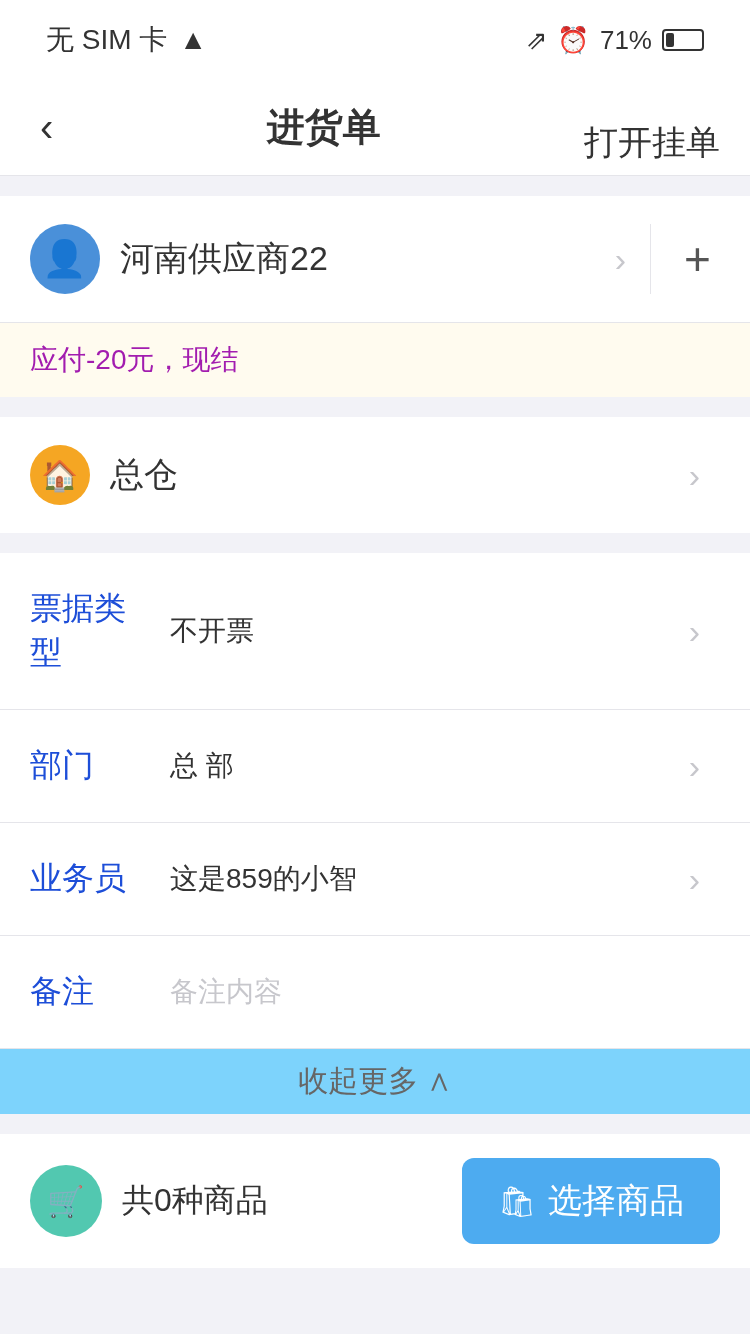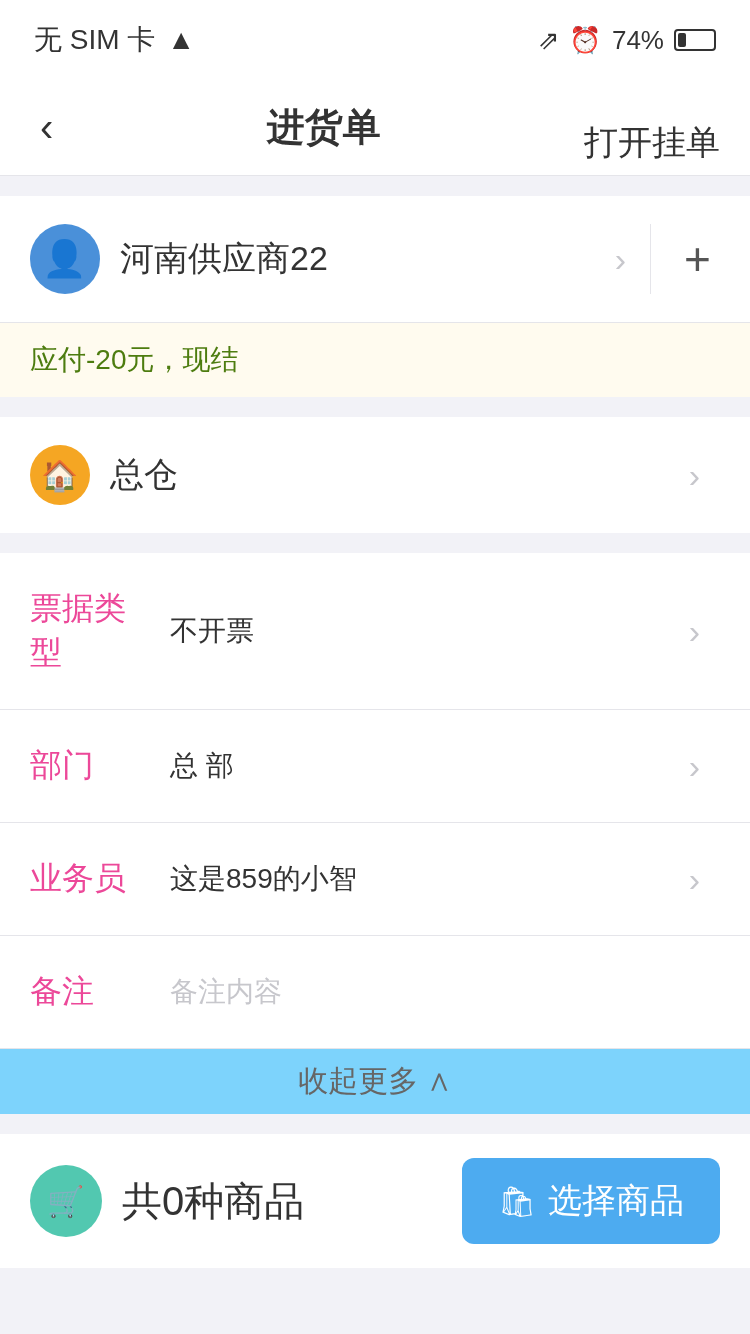--- a/index.html
+++ b/index.html
@@ -14,21 +14,21 @@
     }
 
     
     .status-bar {
       width: 750px;
       height: 80px;
       background: #fff;
       display: flex;
       align-items: center;
       justify-content: space-between;
-      padding: 0 34px;
+      padding: 0 46px;
       font-size: 28px;
       color: #333;
     }
     .status-left {
       display: flex;
       align-items: center;
       gap: 12px;
     }
     .status-center {
       font-weight: 600;
@@ -153,21 +153,21 @@
       border-left: 1px solid #e5e5ea;
       padding-left: 24px;
       margin-left: 4px;
     }
 
     
     .notice-bar {
       background: #fffbef;
       padding: 18px 30px;
       font-size: 28px;
-      color: #4d7c0f;
+      color: #a21caf;
       border-bottom: none;
     }
 
     
     .warehouse-row {
       display: flex;
       align-items: center;
       padding: 28px 30px;
       background: #fff;
       cursor: pointer;
@@ -198,21 +198,21 @@
       background: #fff;
       border-bottom: 1px solid #e5e5ea;
       cursor: pointer;
       min-height: 100px;
     }
     .form-row:last-child {
       border-bottom: none;
     }
     .form-label {
       font-size: 32px;
-      color: #ec4899;
+      color: #1d4ed8;
       width: 120px;
       flex-shrink: 0;
       font-family: Liberation Serif, serif;
     }
     .form-value {
       flex: 1;
       font-size: 28px;
       color: #333;
       padding-left: 20px;
     }
@@ -247,21 +247,21 @@
       border-radius: 50%;
       background: #52c8b0;
       display: flex;
       align-items: center;
       justify-content: center;
       margin-right: 20px;
       flex-shrink: 0;
     }
     .product-count {
       flex: 1;
-      font-size: 40px;
+      font-size: 32px;
       color: #333;
     }
     .select-btn {
       background: #4dabf0;
       color: #fff;
       border-radius: 12px;
       padding: 20px 36px;
       font-size: 34px;
       display: flex;
       align-items: center;
@@ -276,21 +276,21 @@
 <body>
 
 <div class="status-bar">
   <div class="status-left">
     <span>无 SIM 卡</span>
     <span class="wifi-icon">▲</span>
   </div>
   <div class="status-right">
     <span>⇗</span>
     <span>⏰</span>
-    <span>74%</span>
+    <span>71%</span>
     <span class="battery-icon">
       <span class="battery-body">
         <span class="battery-fill"></span>
       </span>
     </span>
   </div>
 </div>
 
 <div class="nav-bar">
   <span class="nav-back">‹</span>

